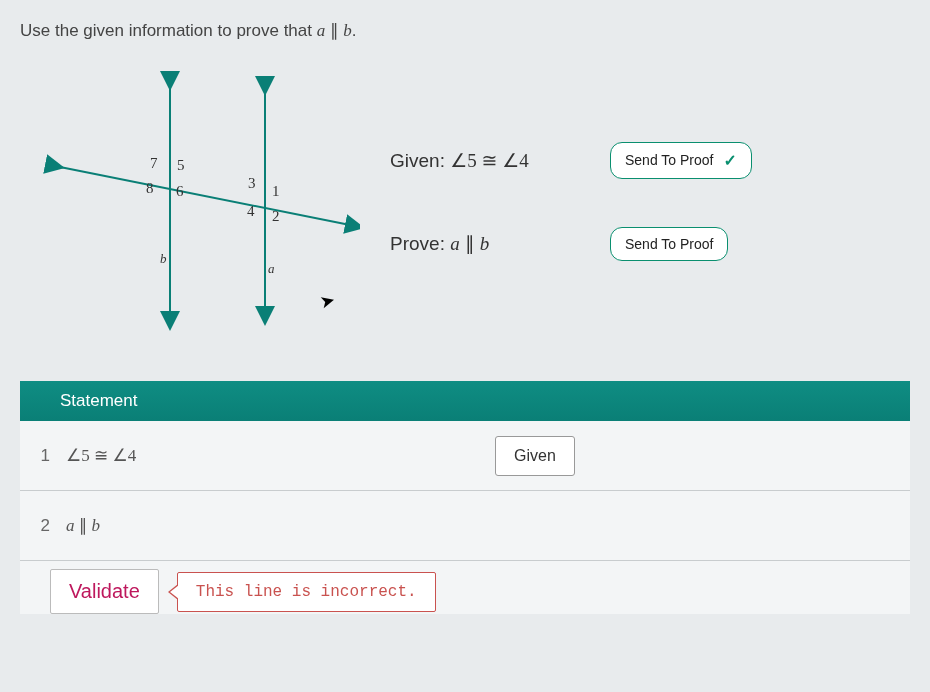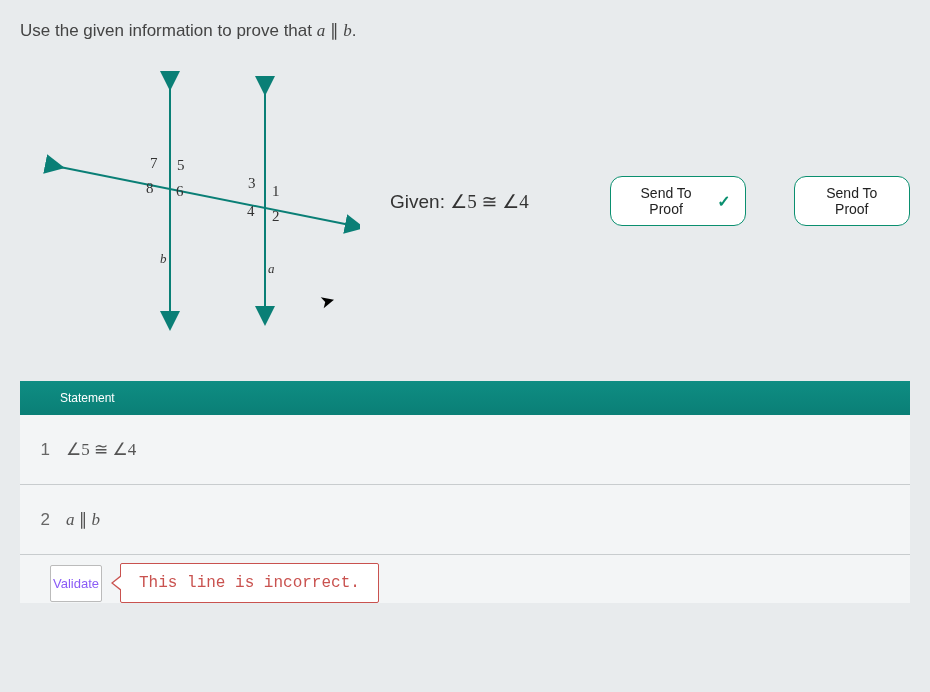--- a/index.html
+++ b/index.html
@@ -35,21 +35,21 @@
     }
     .dlabel {
       position: absolute;
       font-size: 15px;
       font-family: 'Times New Roman', serif;
       color: #333;
     }
     .given-prove {
       flex: 1;
       display: flex;
-      flex-direction: row;
+      flex-direction: column;
       gap: 48px;
       font-size: 19px;
     }
     .gp-row {
       display: flex;
       align-items: center;
       gap: 40px;
     }
     .gp-text { min-width: 180px; }
     .send-btn {
@@ -71,21 +71,21 @@
     }
     .proof-table {
       margin-top: 10px;
     }
     .thead {
       background: #0a7f76;
       background: linear-gradient(#0f8d83, #0a7f76);
       color: #fff;
       display: flex;
       padding: 10px 0;
-      font-size: 12px;
+      font-size: 17px;
       margin-top: 28px;
     }
     .th-statement { width: 50%; padding-left: 40px; }
     .th-reason { width: 50%; padding-left: 30px; }
     .trow {
       display: flex;
       border-bottom: 1px solid #c8ccce;
       min-height: 70px;
       align-items: center;
       background: #f3f5f6;
@@ -106,23 +106,23 @@
     .validate-row {
       display: flex;
       align-items: center;
       gap: 0;
       padding: 8px 0 0 30px;
       background: #f3f5f6;
     }
     .validate-btn {
       border: 1px solid #bbb;
       background: #fff;
-      padding: 10px 2px;
-      font-size: 13px;
-      color: #8b5cf6;
+      padding: 10px 18px;
+      font-size: 20px;
+      color: #be185d;
       cursor: pointer;
       border-radius: 2px;
     }
     .error-callout {
       position: relative;
       margin-left: 18px;
       border: 1px solid #c9524f;
       background: #fff;
       color: #c9524f;
       padding: 10px 18px;
@@ -199,35 +199,41 @@
       <div class="gp-row">
         <div class="gp-text">
           <span>Given: </span><span class="angle">∠5 ≅ ∠4</span>
         </div>
         <button class="send-btn">
           <span>Send To Proof</span>
           <span class="check">✓</span>
         </button>
       </div>
       <div class="gp-row">
+        <div class="gp-text">
+          <span>Prove: </span><span class="italic">a</span><span> ∥ </span><span class="italic">b</span>
+        </div>
         <button class="send-btn">
           <span>Send To Proof</span>
         </button>
       </div>
     </div>
   </div>
 
   <div class="proof-table">
     <div class="thead">
       <div class="th-statement">Statement</div>
     </div>
 
     <div class="trow">
       <div class="num">1</div>
       <div class="stmt angle">∠5 ≅ ∠4</div>
+      <div class="reason-cell">
+        <div class="reason-box">Given</div>
+      </div>
     </div>
 
     <div class="trow">
       <div class="num">2</div>
       <div class="stmt">
         <span class="italic">a</span><span> ∥ </span><span class="italic">b</span>
       </div>
     </div>
 
     <div class="validate-row">

